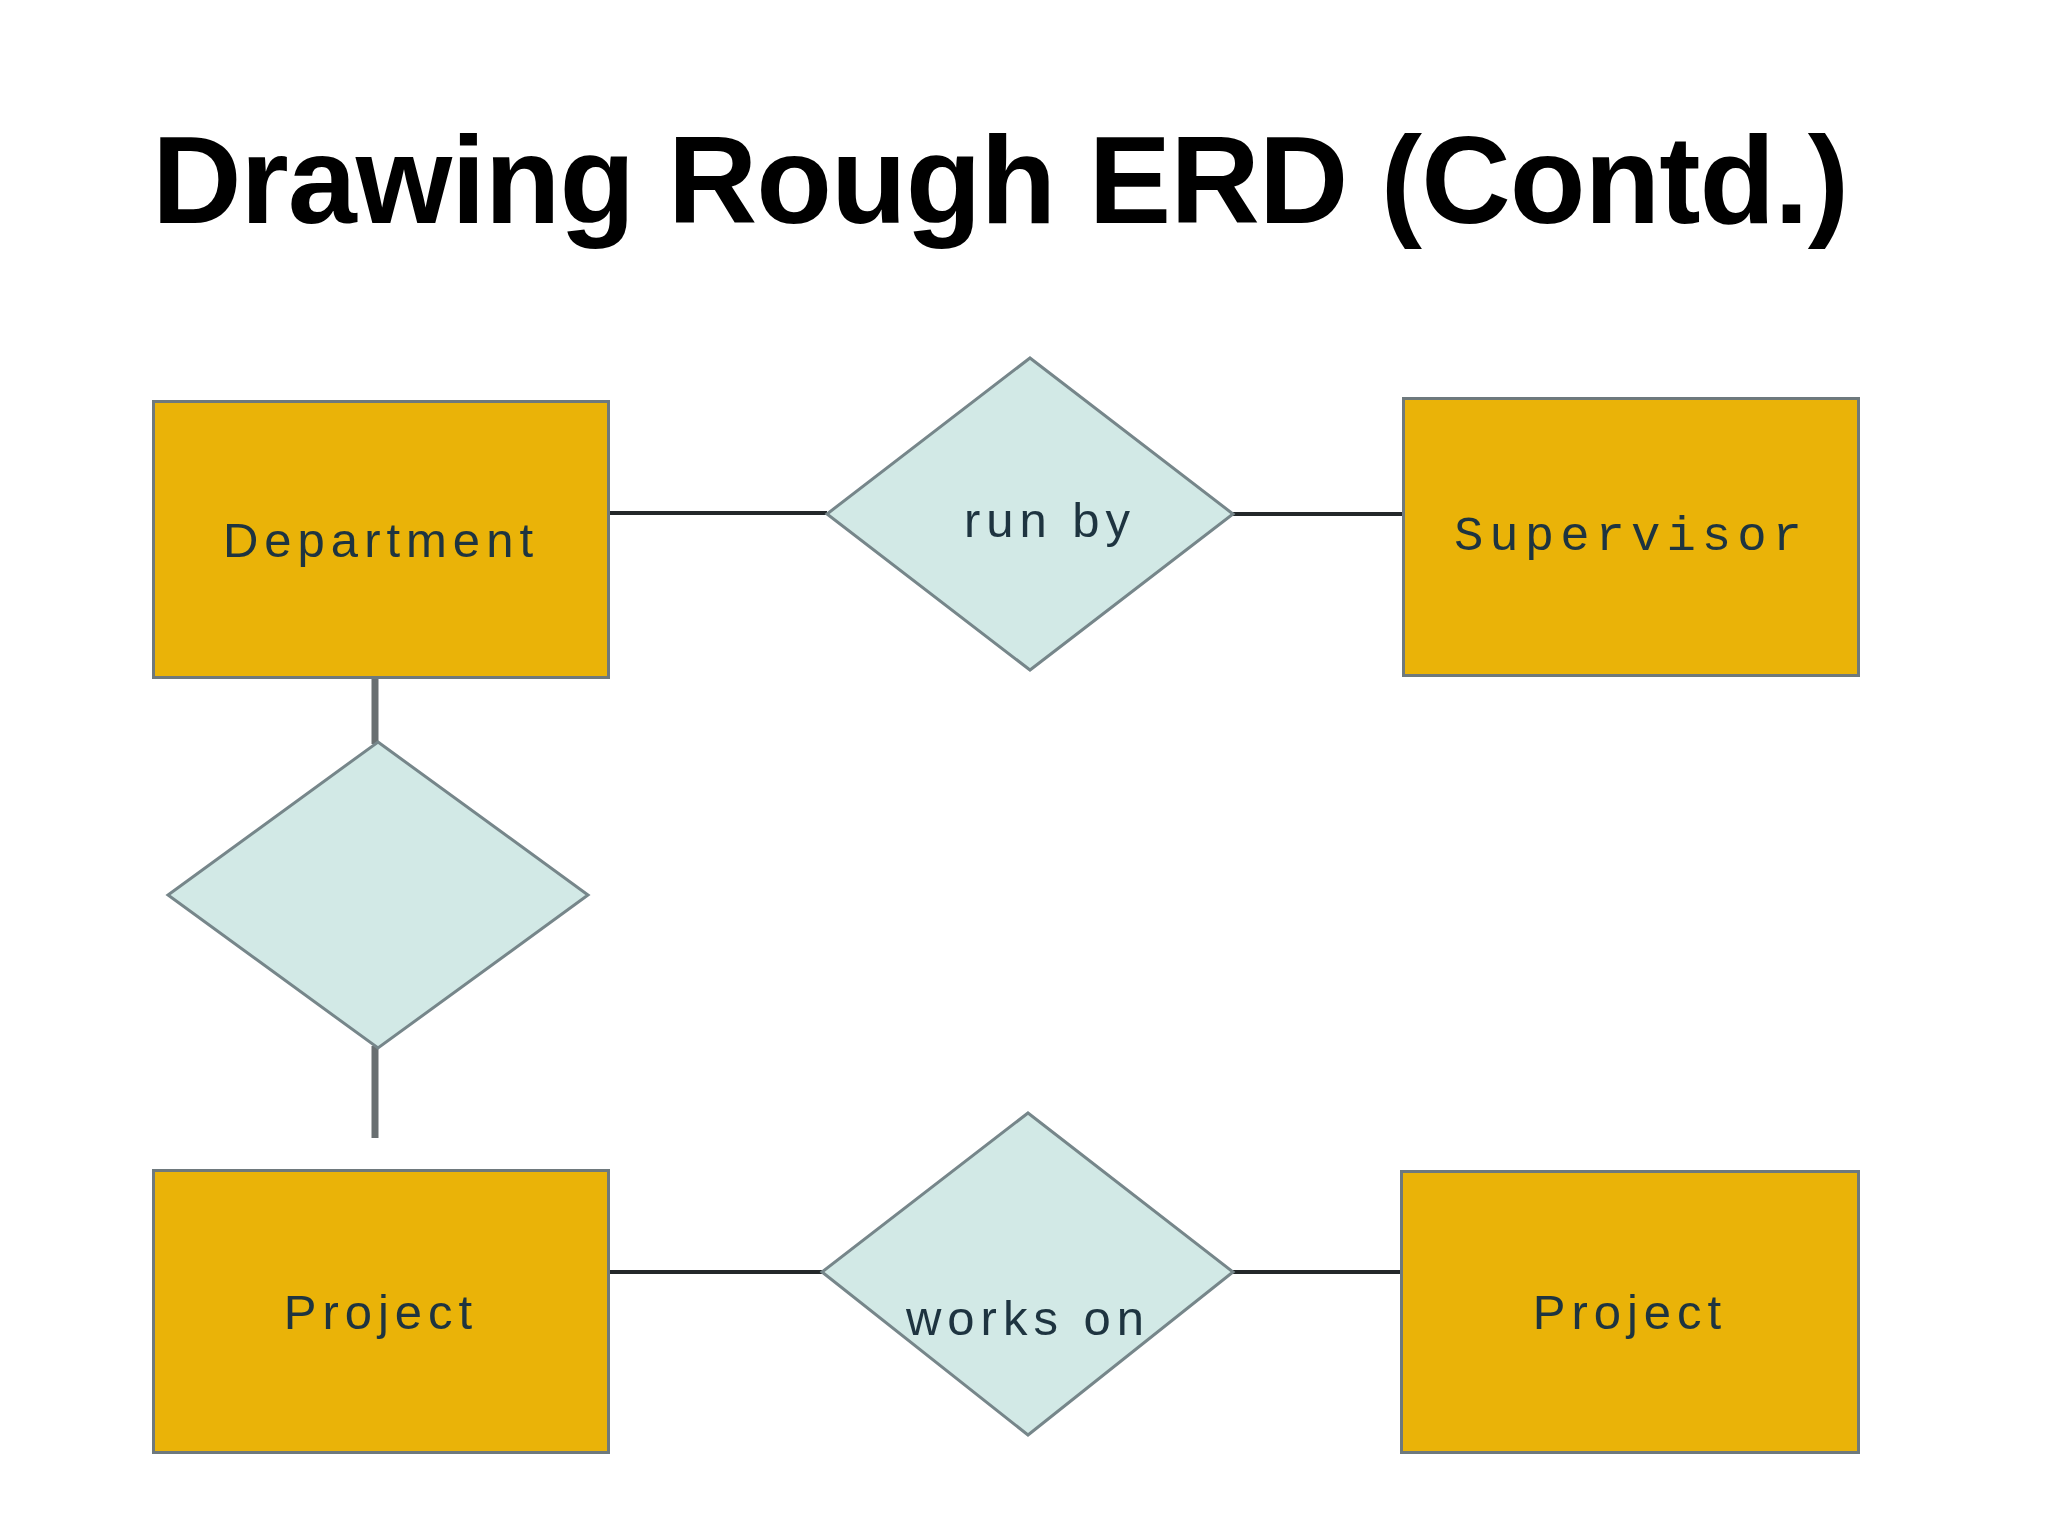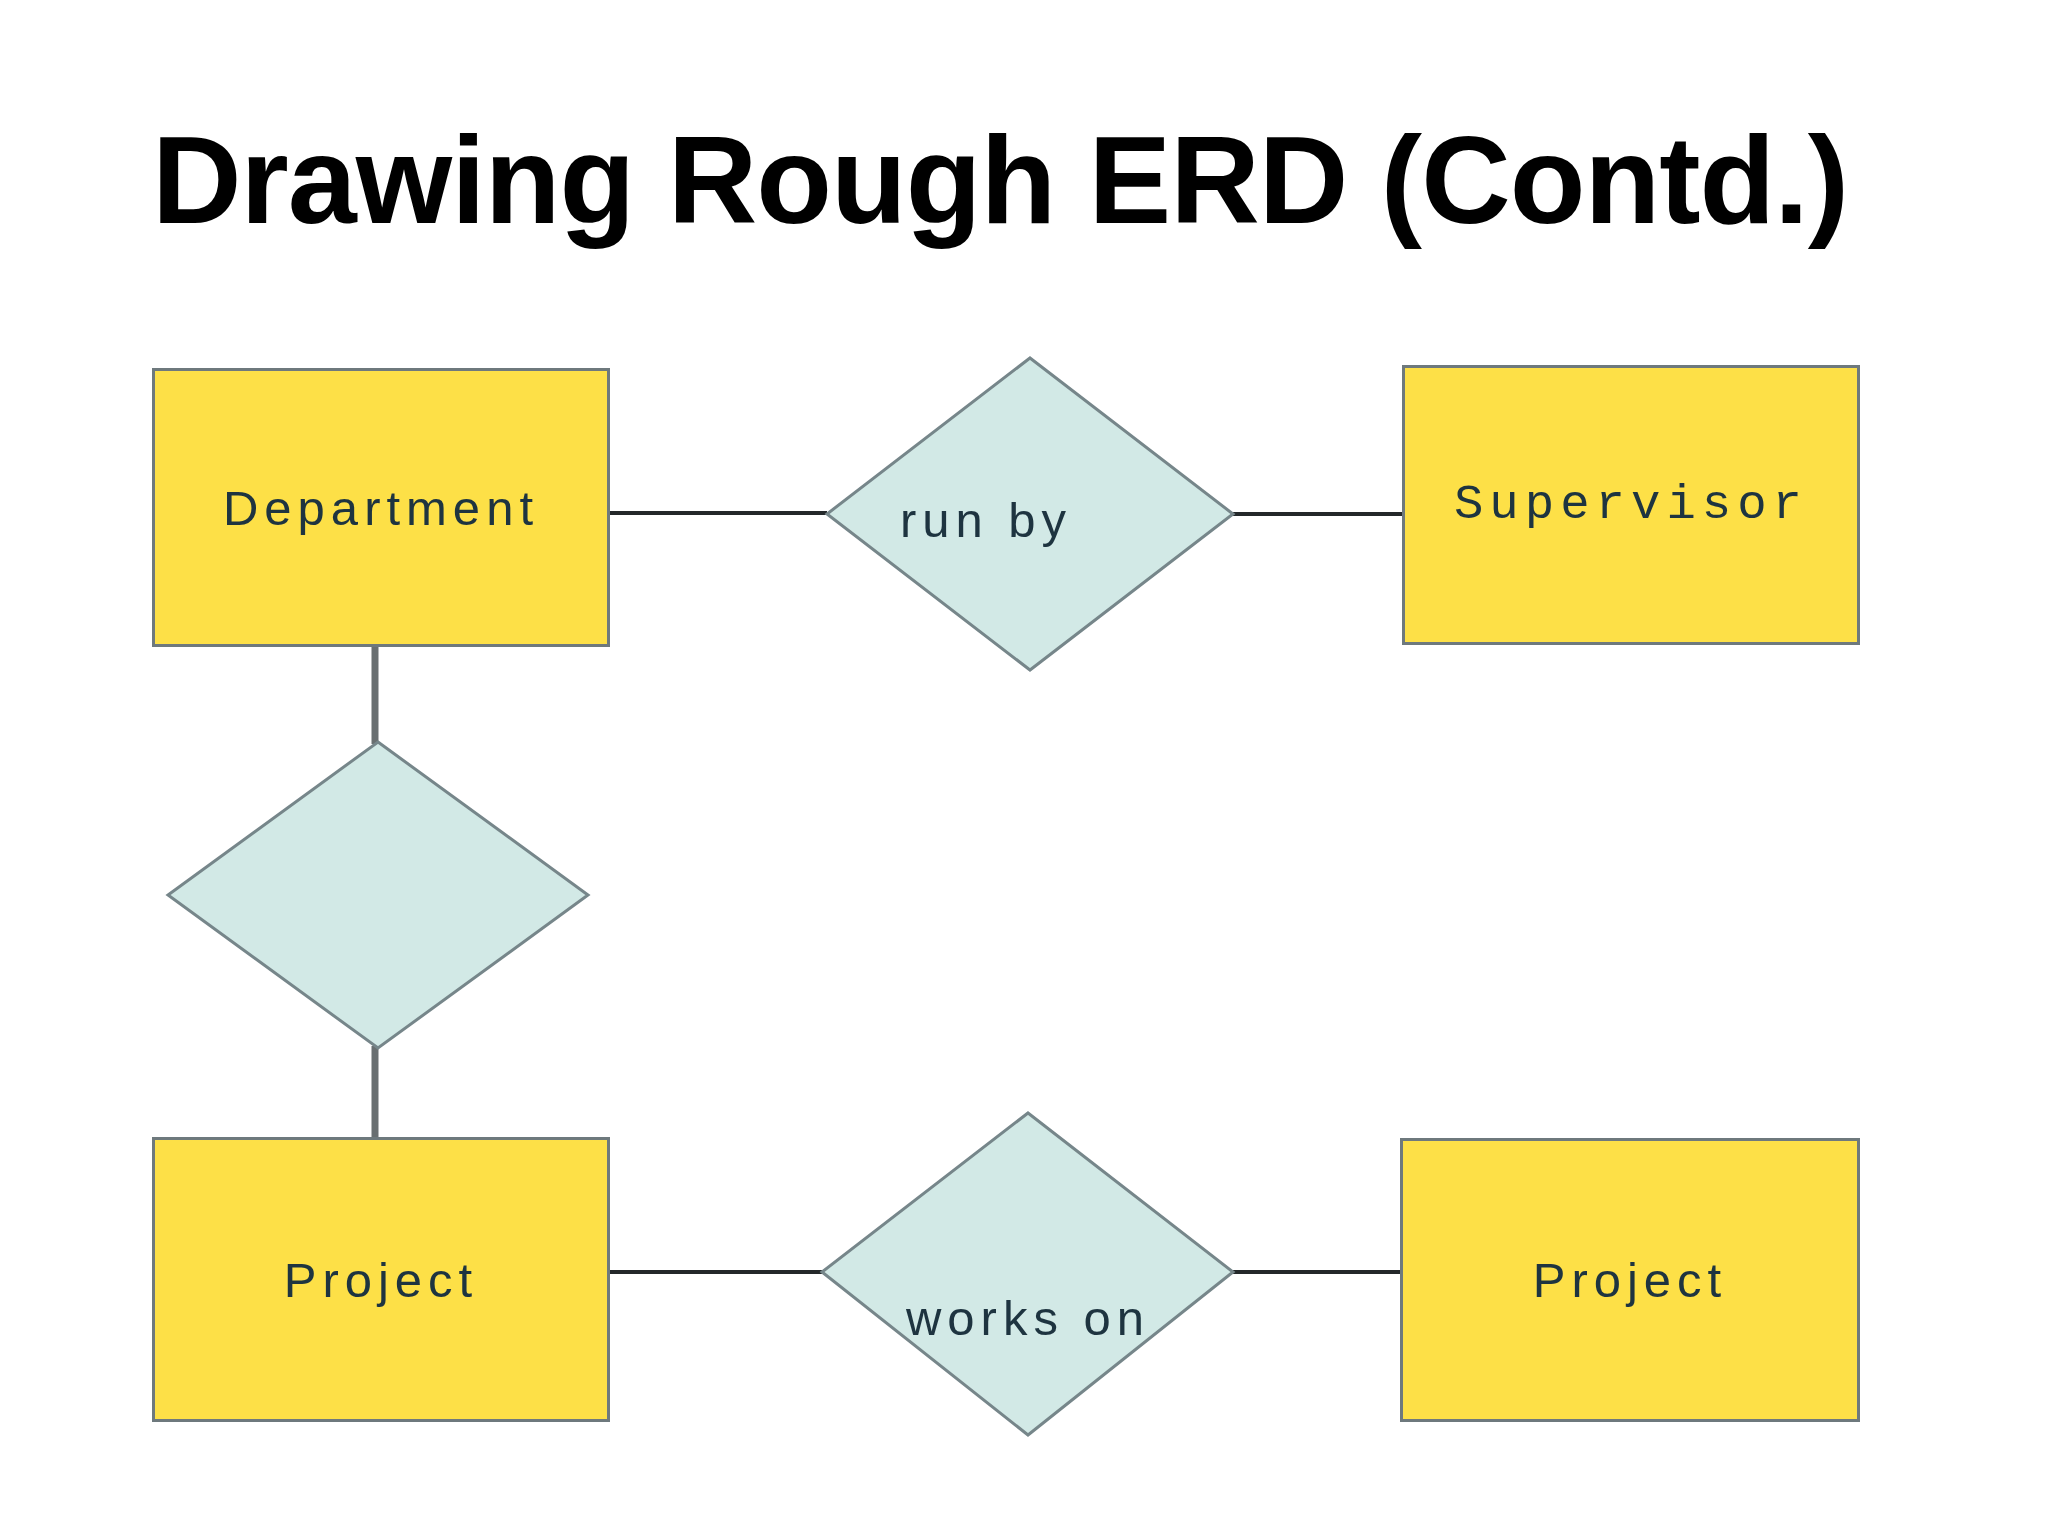--- a/index.html
+++ b/index.html
@@ -30,43 +30,44 @@
     white-space: nowrap;
   }
   .canvas {
     position: absolute;
     left: 0;
     top: 0;
   }
   .entity {
     position: absolute;
     box-sizing: border-box;
-    background: #fde047;
+    background: #eab308;
     border: 3px solid #6e797d;
     display: flex;
     align-items: center;
     justify-content: center;
+    margin-top: 32px;
   }
   .entity-label,
   .rel-label {
     font-size: 49px;
     font-weight: 400;
     letter-spacing: 6px;
     color: #1e3440;
     white-space: nowrap;
   }
   .rel-label {
     position: absolute;
     transform: translate(-50%, -50%);
   }
   .ent-department { left: 152px; top: 368px;  width: 458px; height: 279px; }
   .ent-supervisor { left: 1402px; top: 365px; width: 458px; height: 280px; font-family: Liberation Mono, monospace; }
   .ent-employee   { left: 152px; top: 1137px; width: 458px; height: 285px; }
   .ent-project    { left: 1400px; top: 1138px; width: 460px; height: 284px; text-align: center; }
-  .lbl-run-by      { left: 986px; top: 520px; }
+  .lbl-run-by      { left: 1050px; top: 520px; }
   .lbl-is-assigned { left: 378px;  top: 898px; }
   .lbl-works-on    { left: 1028px; top: 1318px; }
   .diamond {
     fill: #d2e9e6;
     stroke: #76868a;
     stroke-width: 3;
     stroke-linejoin: miter;
   }
   .conn-dark { stroke: #24282a; stroke-width: 4; }
   .conn-gray { stroke: #696f71; stroke-width: 7; }

